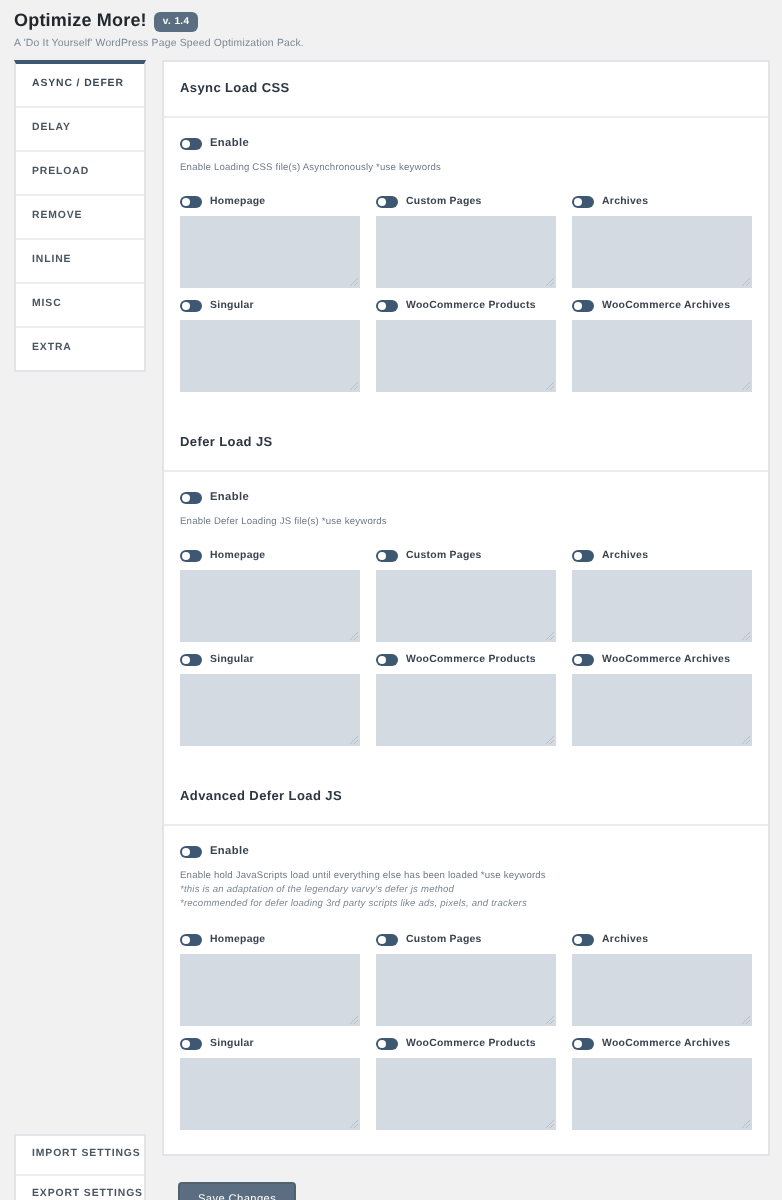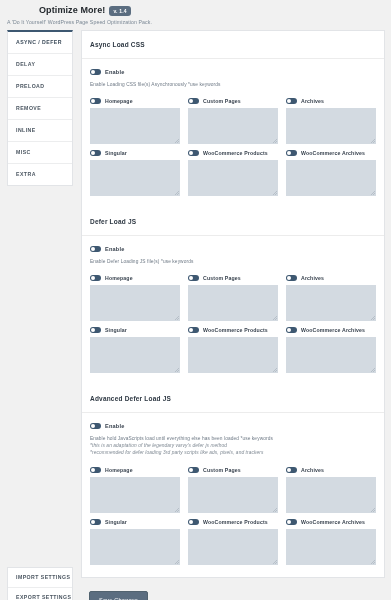--- a/index.html
+++ b/index.html
@@ -7,21 +7,21 @@
     margin: 0; padding: 0;
     width: 391px; height: 600px;
     background: #f1f1f1;
     font-family: "Liberation Sans", sans-serif;
     overflow: hidden;
   }
   #app { width: 391px; height: 600px; position: relative; background: #f1f1f1; }
 
   
   .header { padding: 5px 0 4px 7px; }
-  .header-title-row { display: flex; align-items: center; gap: 4px; margin-left: 32px; }
+  .header-title-row { display: flex; align-items: center; gap: 4px; }
   .app-title {
     font-size: 9px; font-weight: bold; color: #23282d;
     letter-spacing: 0.1px; line-height: 11px;
   }
   .version-badge {
     display: inline-block;
     background: #5b6d80; color: #ffffff;
     font-size: 5px; font-weight: bold;
     padding: 2px 4px 2px 4px;
     border-radius: 3px;

